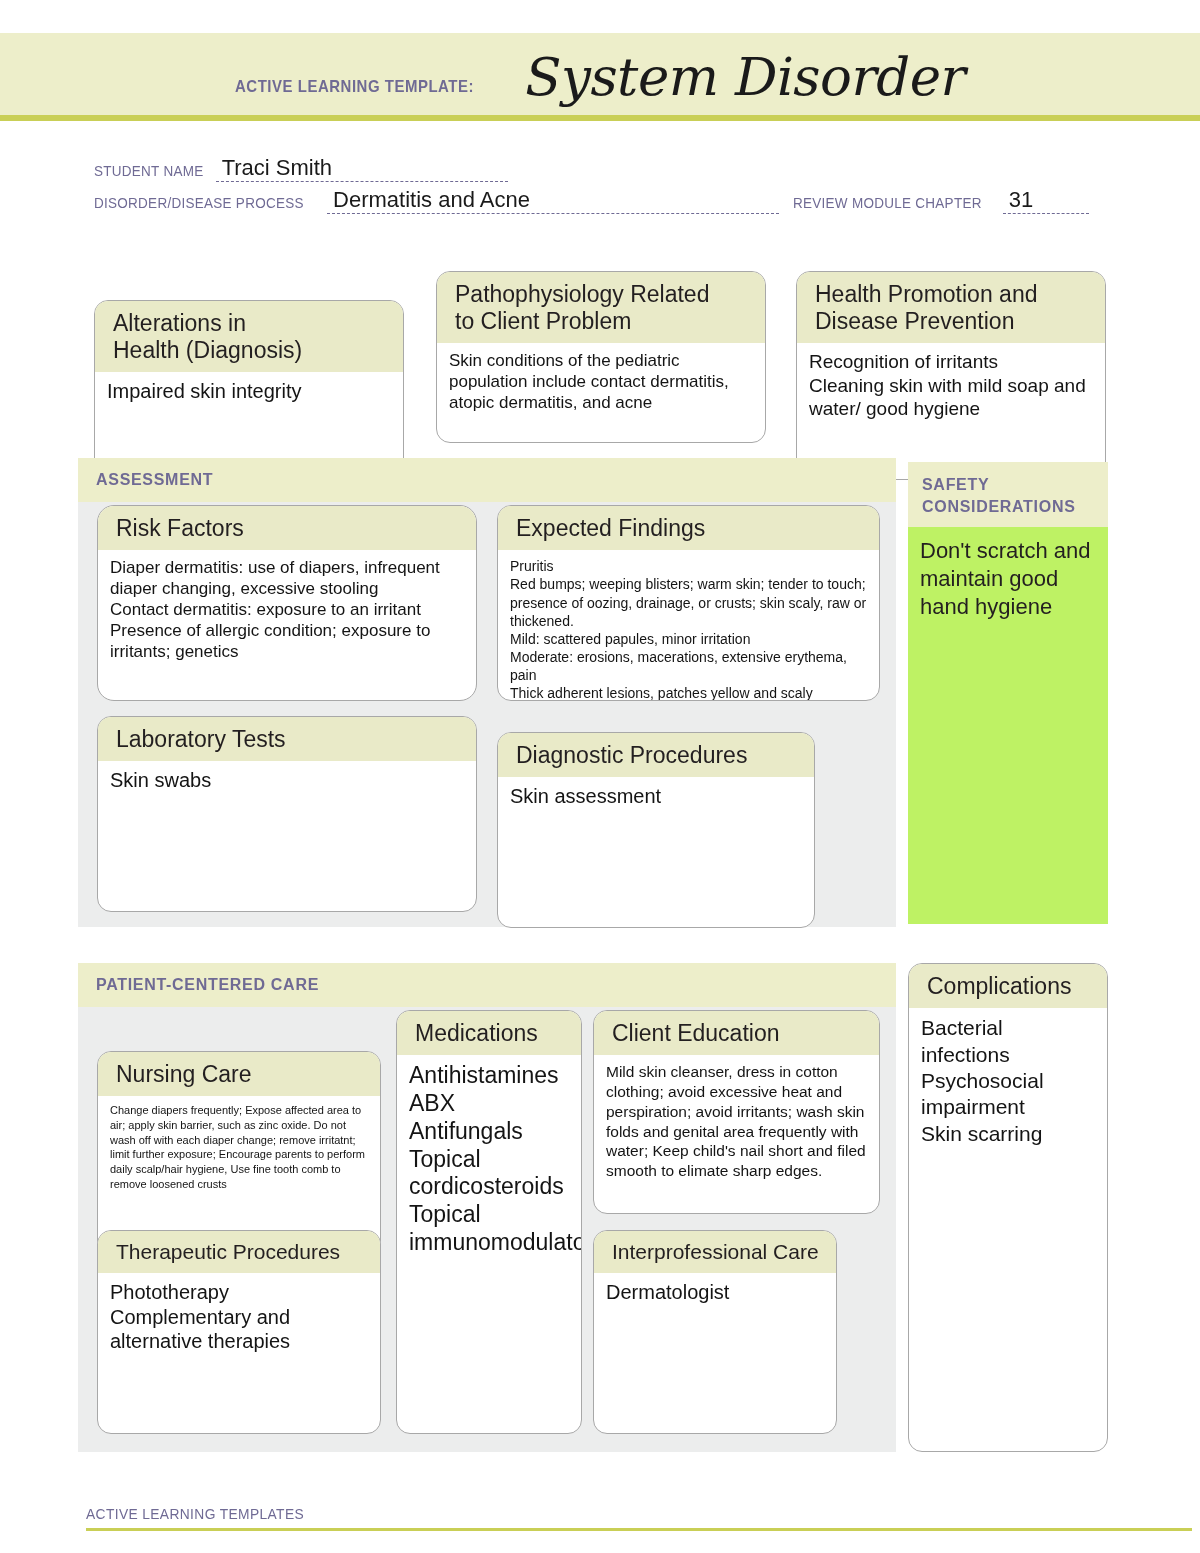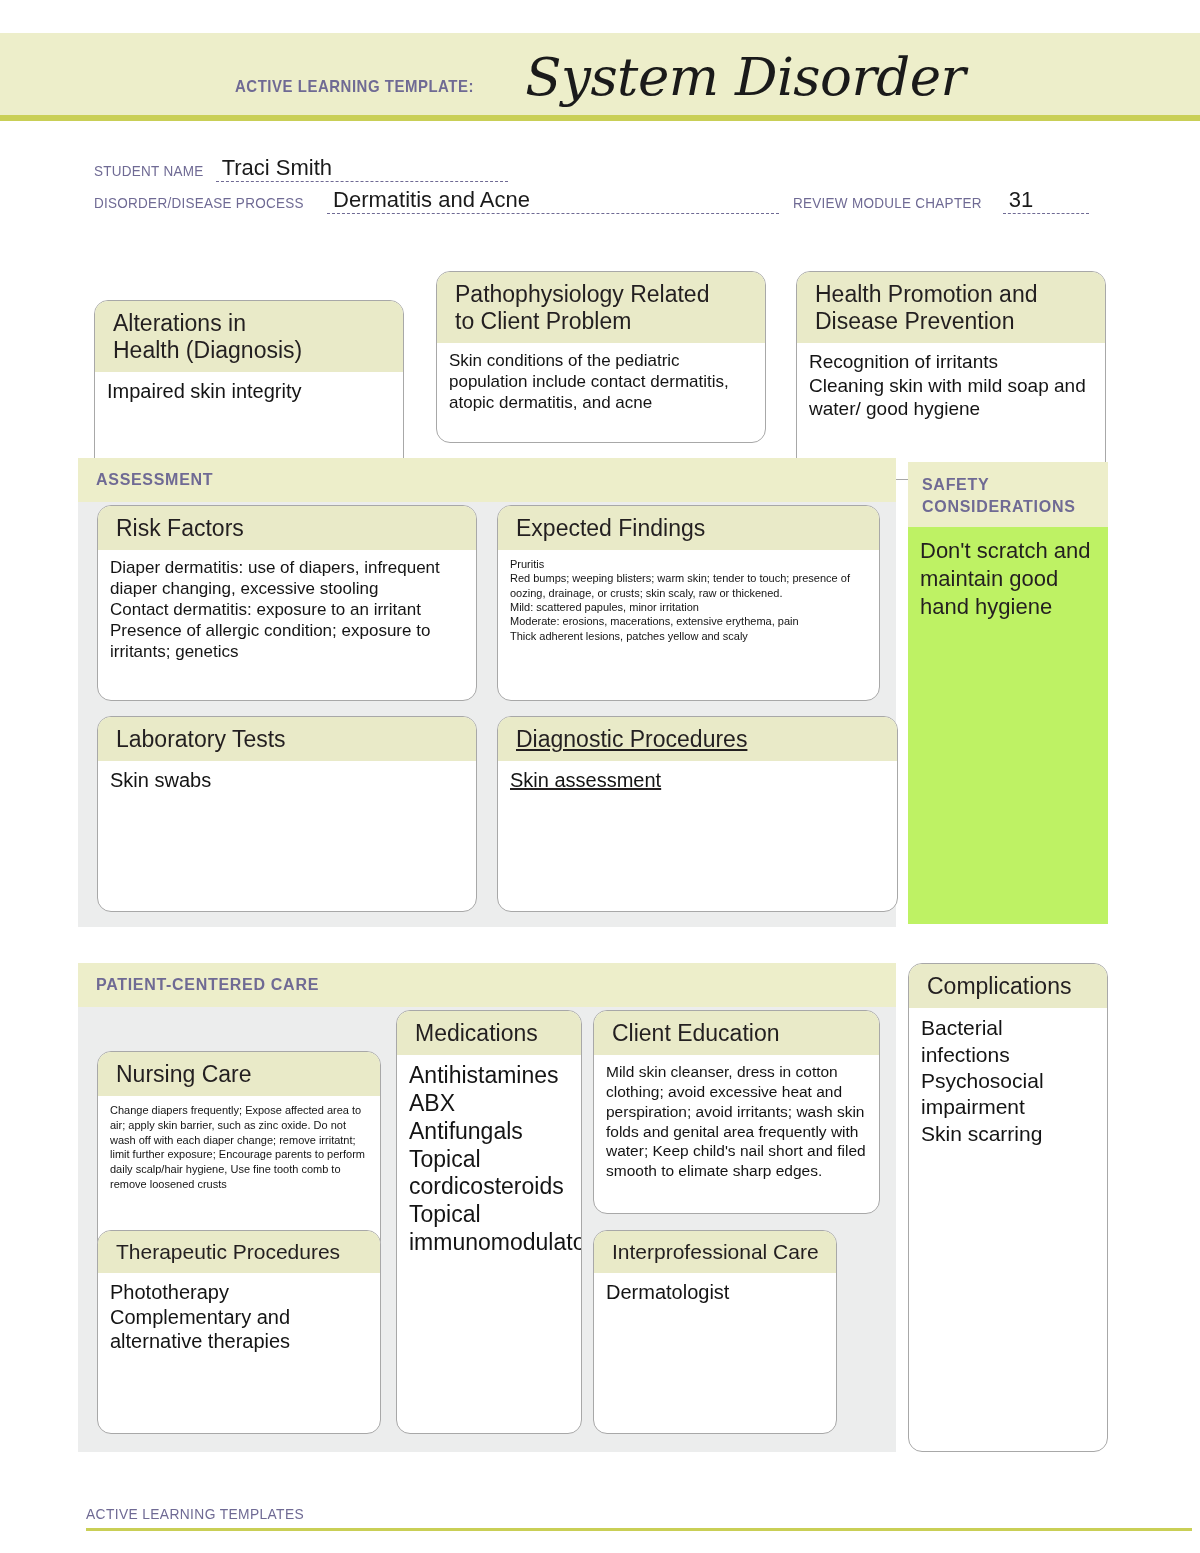--- a/index.html
+++ b/index.html
@@ -94,33 +94,33 @@
     padding:9px 14px 8px 18px;
   }
   .card-head-text {
     font-size:23px; color:#231f20; line-height:1.18; white-space:pre-line;
   }
   .card-head-text.sm { font-size:21px; }
   .card-body { padding:7px 10px 8px 12px; }
   .card-body-text {
     font-size:20px; line-height:1.24; white-space:pre-line; color:#141414;
   }
-  .card-body-text.tiny { font-size:11px; line-height:1.30; }
+  .card-body-text.tiny { font-size:14px; line-height:1.30; }
   .card-body-text.tiny2 { font-size:11px; line-height:1.34; }
 
   
   #box-alterations { left:94px;  top:271px; width:310px; height:172px;margin-top:29px; }
   #box-patho       { left:436px; top:271px; width:330px; height:172px; }
   #box-health      { left:796px; top:271px; width:310px; height:209px; }
 
   
-  #box-risk   { left:97px;  top:505px; width:380px; height:196px; }
+  #box-risk   { left:97px;  top:505px; width:380px; height:196px;border-radius:17px; }
   #box-find   { left:497px; top:505px; width:383px; height:196px; }
   #box-lab    { left:97px;  top:716px; width:380px; height:196px; }
-  #box-diag   { left:497px; top:716px; width:401px; height:196px;text-decoration:underline; }
+  #box-diag   { left:497px; top:732px; width:318px; height:196px; }
 
   
   #box-safety {
     position:absolute; left:908px; top:462px; width:200px; height:462px;
     background:#bef264;
   }
   #box-safety .safety-head {
     background:#edeeca; padding:12px 10px 10px 14px;
   }
   #box-safety .safety-head-text {

